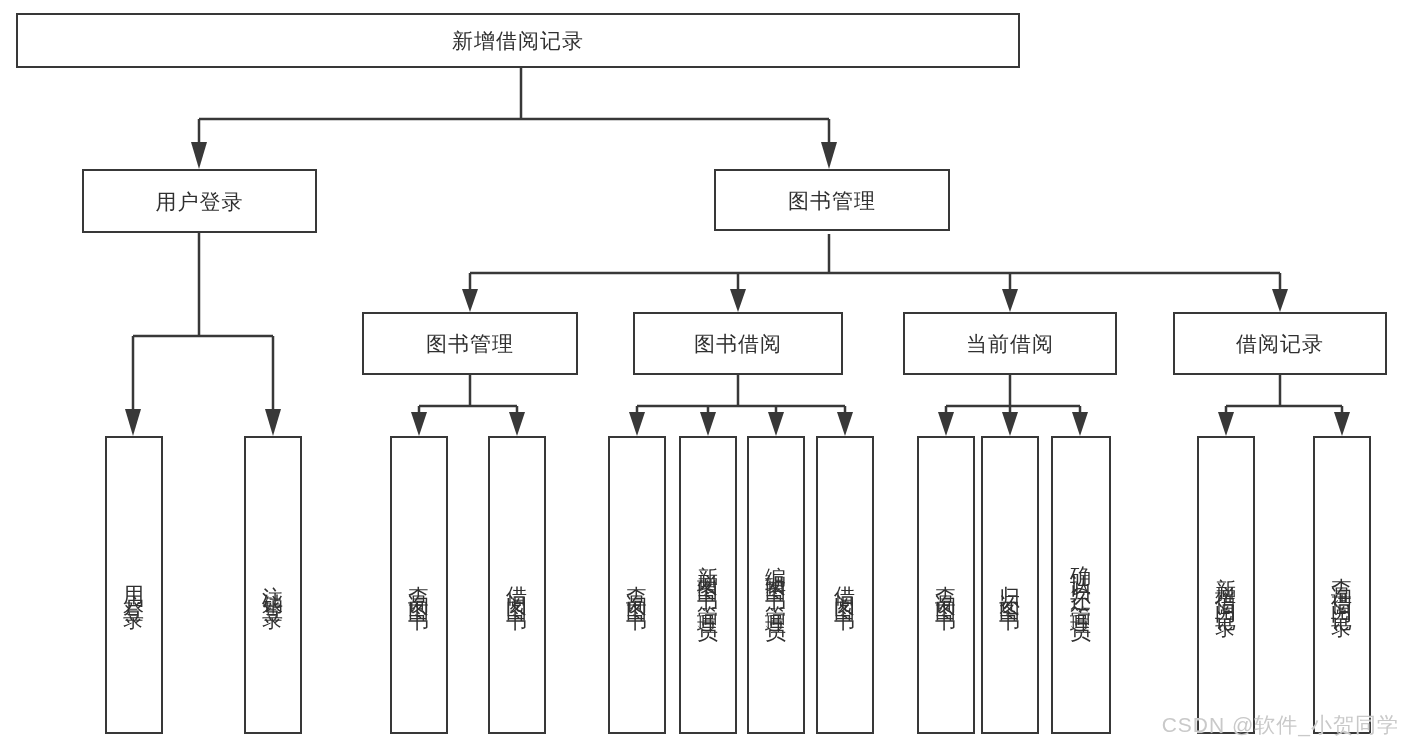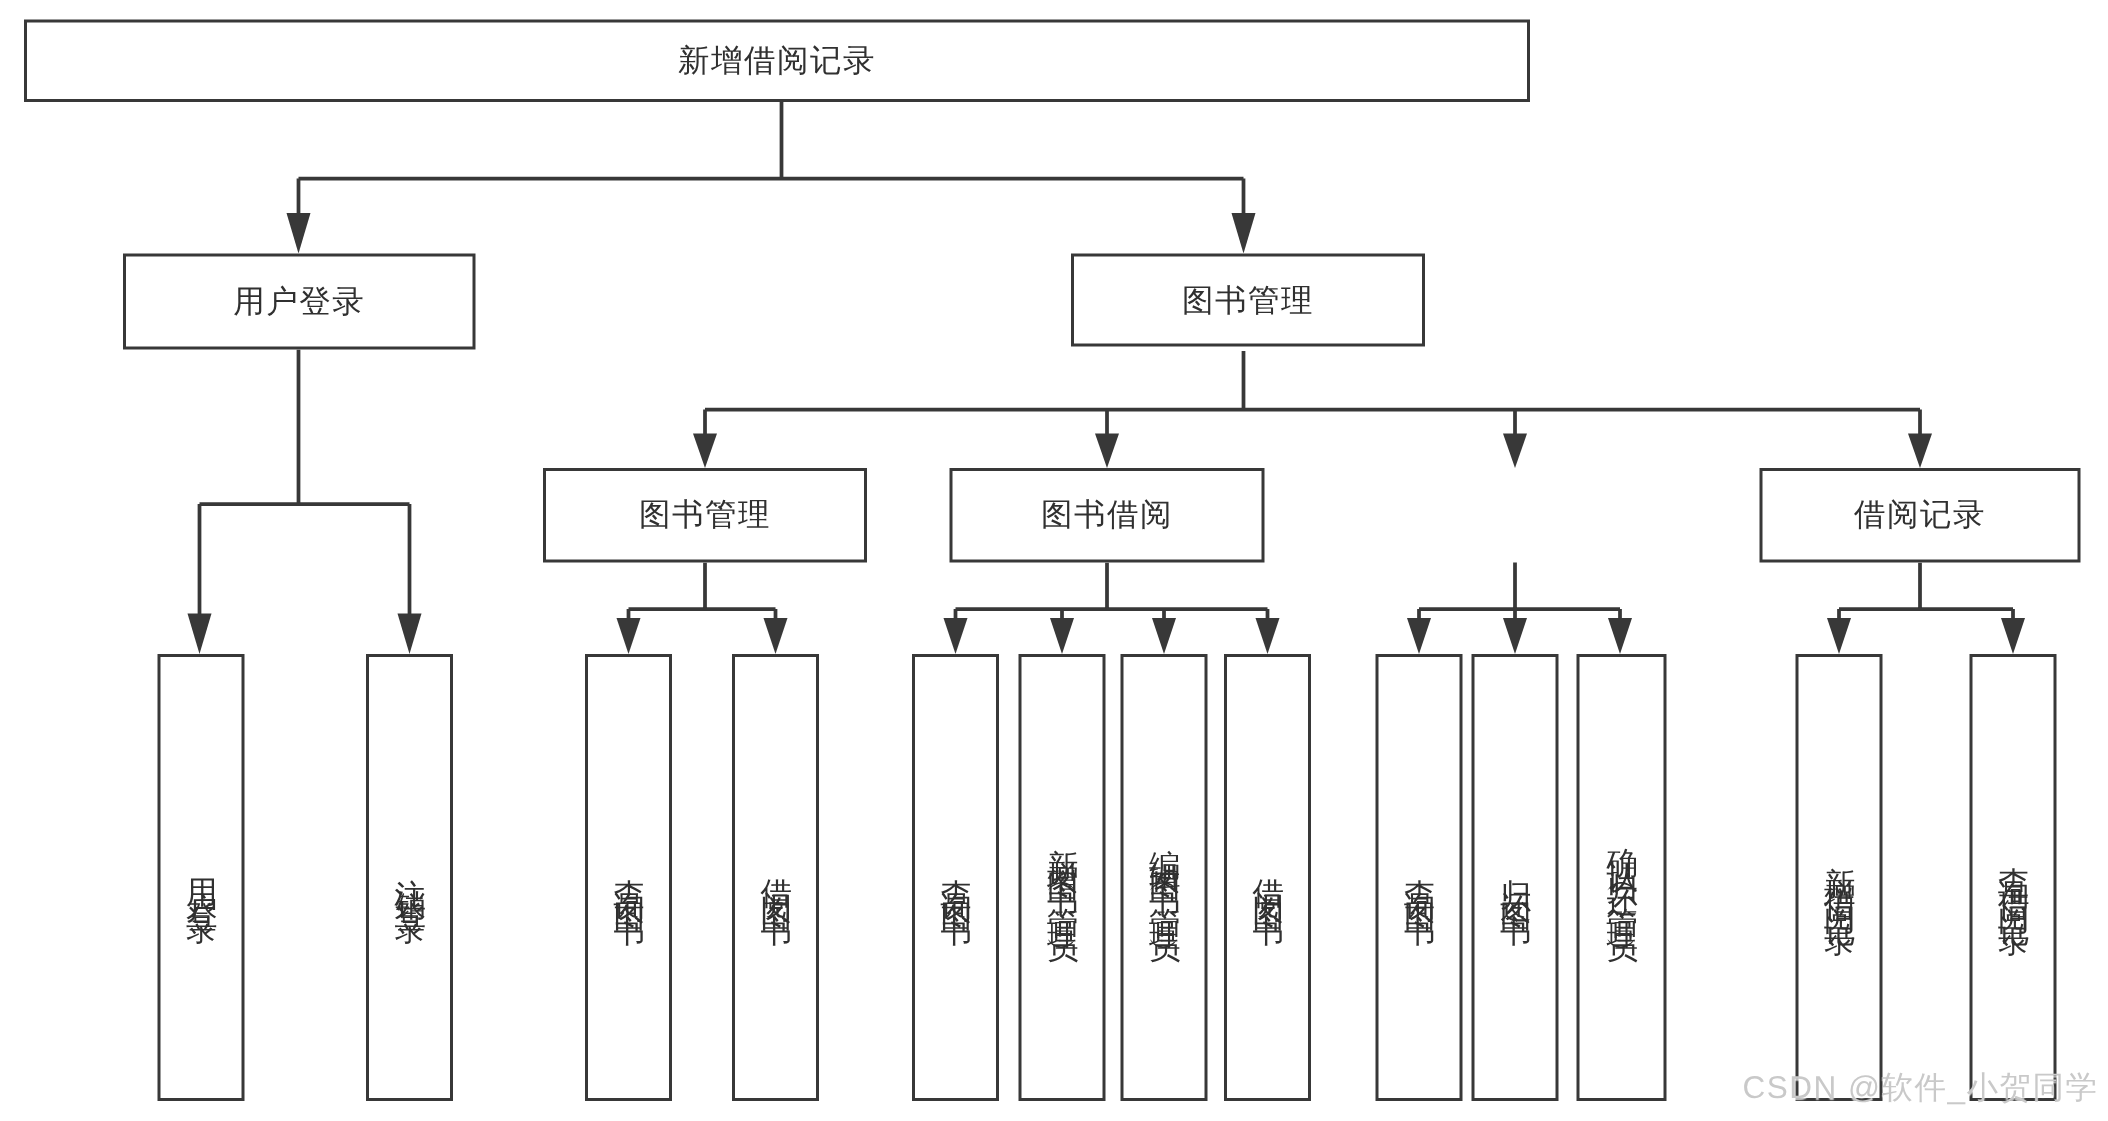--- a/index.html
+++ b/index.html
@@ -104,20 +104,23 @@
   <div class="node" style="left:674px;top:169px;width:236px;height:62px;margin-left:40px;">
     <span class="lbl">图书管理</span>
   </div>
 
   <div class="node" style="left:362px;top:312px;width:216px;height:63px;">
     <span class="lbl">图书管理</span>
   </div>
   <div class="node" style="left:633px;top:312px;width:210px;height:63px;">
     <span class="lbl">图书借阅</span>
   </div>
+  <div class="node" style="left:903px;top:312px;width:214px;height:63px;">
+    <span class="lbl">当前借阅</span>
+  </div>
   <div class="node" style="left:1173px;top:312px;width:214px;height:63px;">
     <span class="lbl">借阅记录</span>
   </div>
 
   <div class="node leaf" style="left:105px;">
     <span class="lbl">用户登录</span>
   </div>
   <div class="node leaf" style="left:244px;">
     <span class="lbl">注销登录</span>
   </div>

